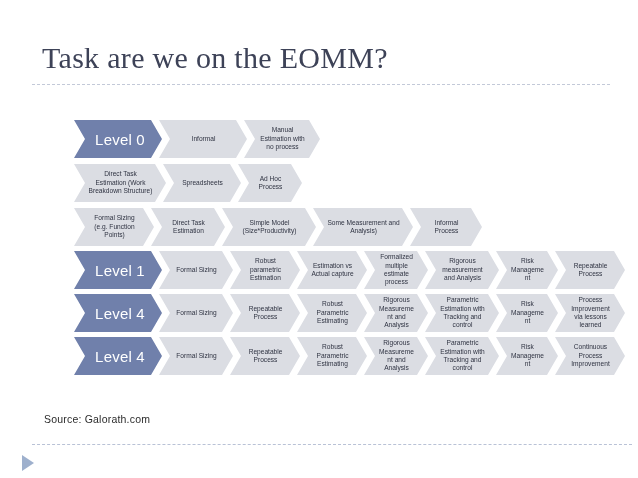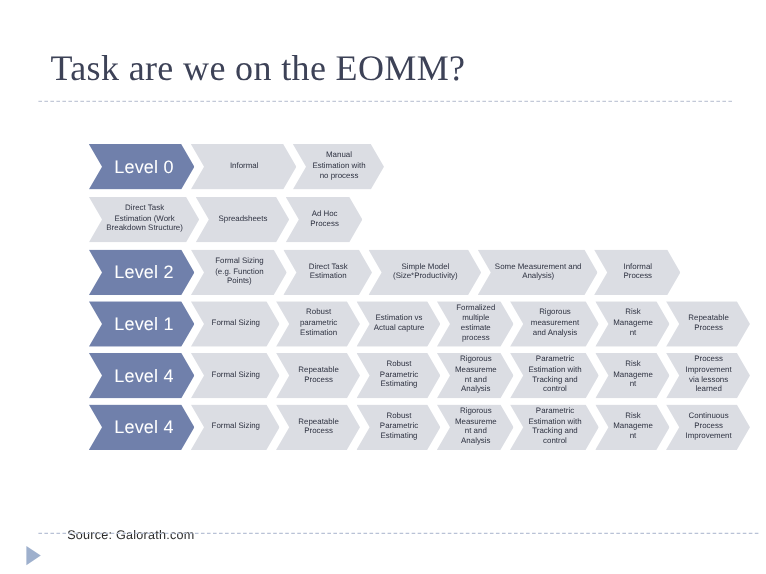--- a/index.html
+++ b/index.html
@@ -93,25 +93,24 @@
   .chev.step .step-text {
     display: block;
     width: 100%;
     word-wrap: break-word;
   }
 
   
   #source-note {
     position: absolute;
     left: 44px;
-    top: 440px;
+    top: 413px;
     font-size: 10.5px;
     color: #2b2b2b;
     letter-spacing: 0.2px;
-    margin-left: 12px;
   }
 
   
   #play-glyph {
     position: absolute;
     left: 22px;
     top: 455px;
     width: 0;
     height: 0;
     border-top: 8px solid transparent;
@@ -139,23 +138,20 @@
         <span class="step-text">Direct Task Estimation (Work Breakdown Structure)</span>
       </div>
       <div class="chev step" style="width: 78px;">
         <span class="step-text">Spreadsheets</span>
       </div>
       <div class="chev step" style="width: 64px;">
         <span class="step-text">Ad Hoc Process</span>
       </div>
     </div>
     <div class="stage-row" style="left: 74px; top: 208px;">
-      <div class="chev level" style="width: 88px;">
-        <span>Level 2</span>
-      </div>
       <div class="chev step" style="width: 80px;">
         <span class="step-text">Formal Sizing (e.g. Function Points)</span>
       </div>
       <div class="chev step" style="width: 74px;">
         <span class="step-text">Direct Task Estimation</span>
       </div>
       <div class="chev step" style="width: 94px;">
         <span class="step-text">Simple Model (Size*Productivity)</span>
       </div>
       <div class="chev step" style="width: 100px;">

